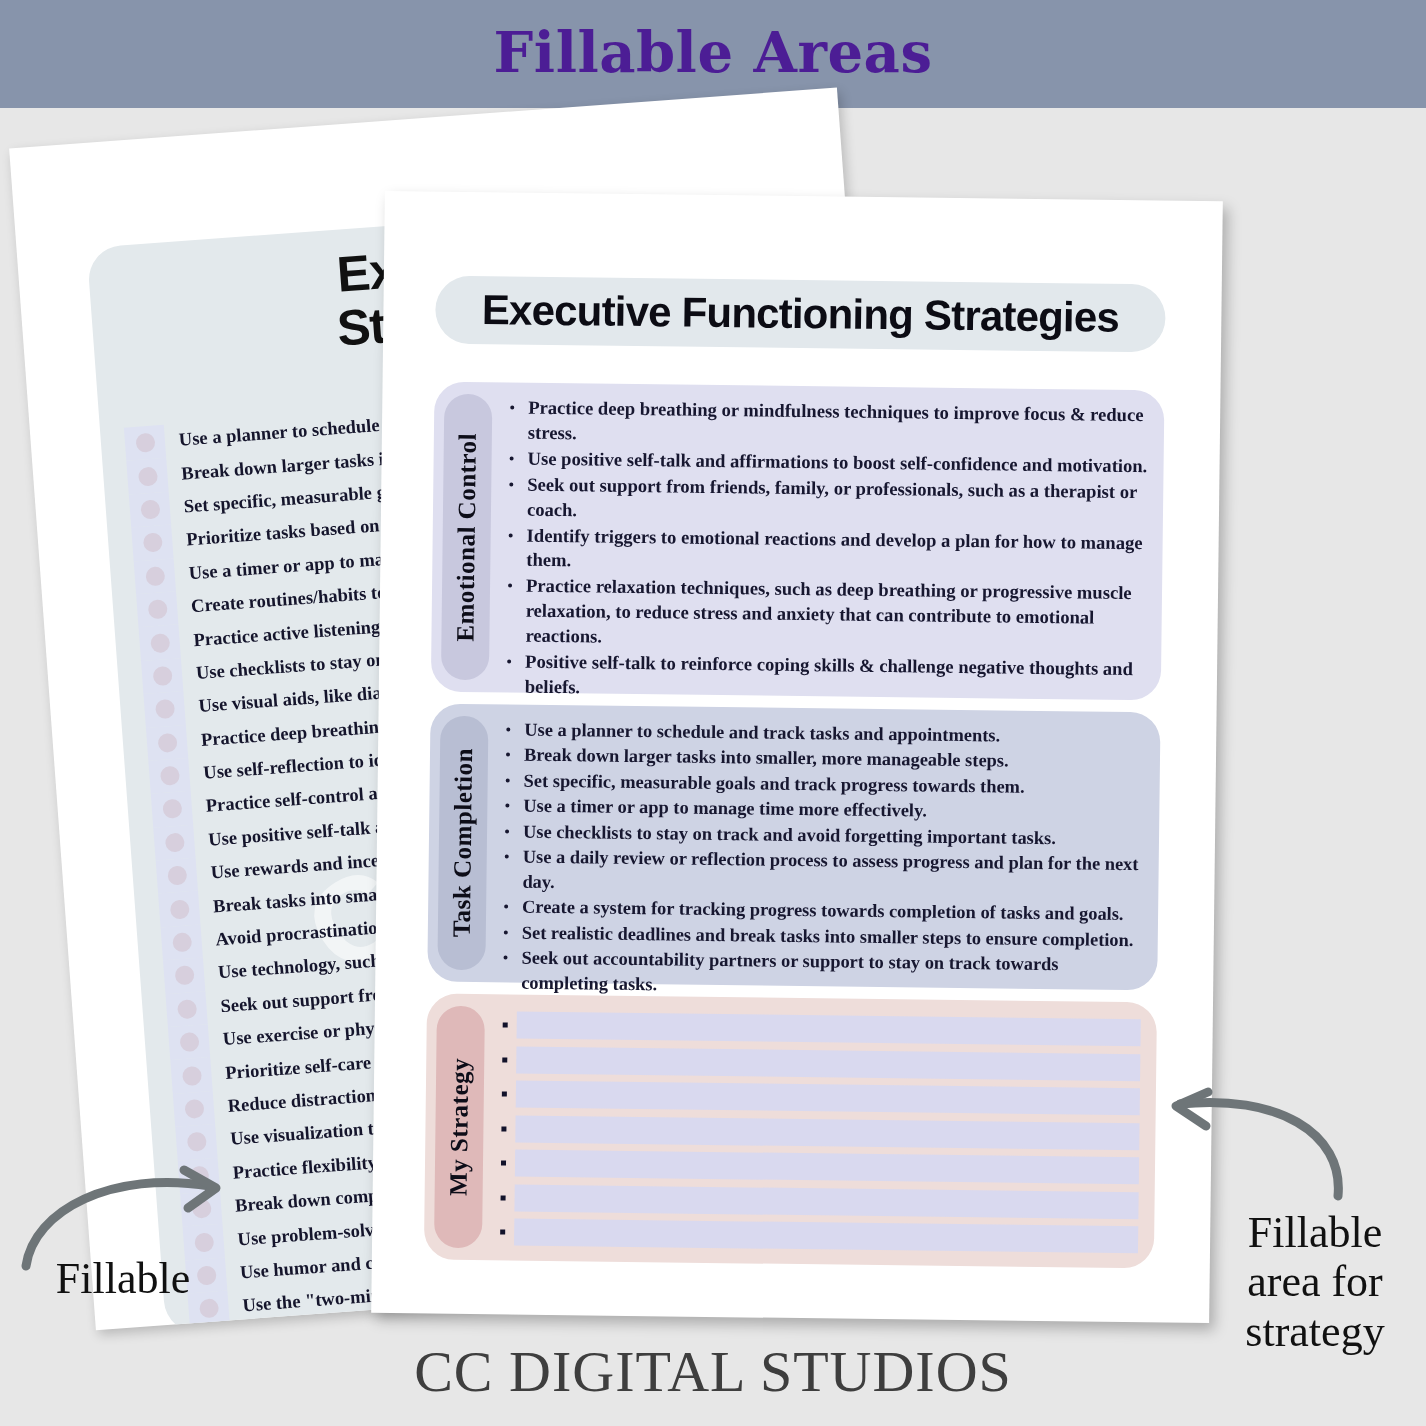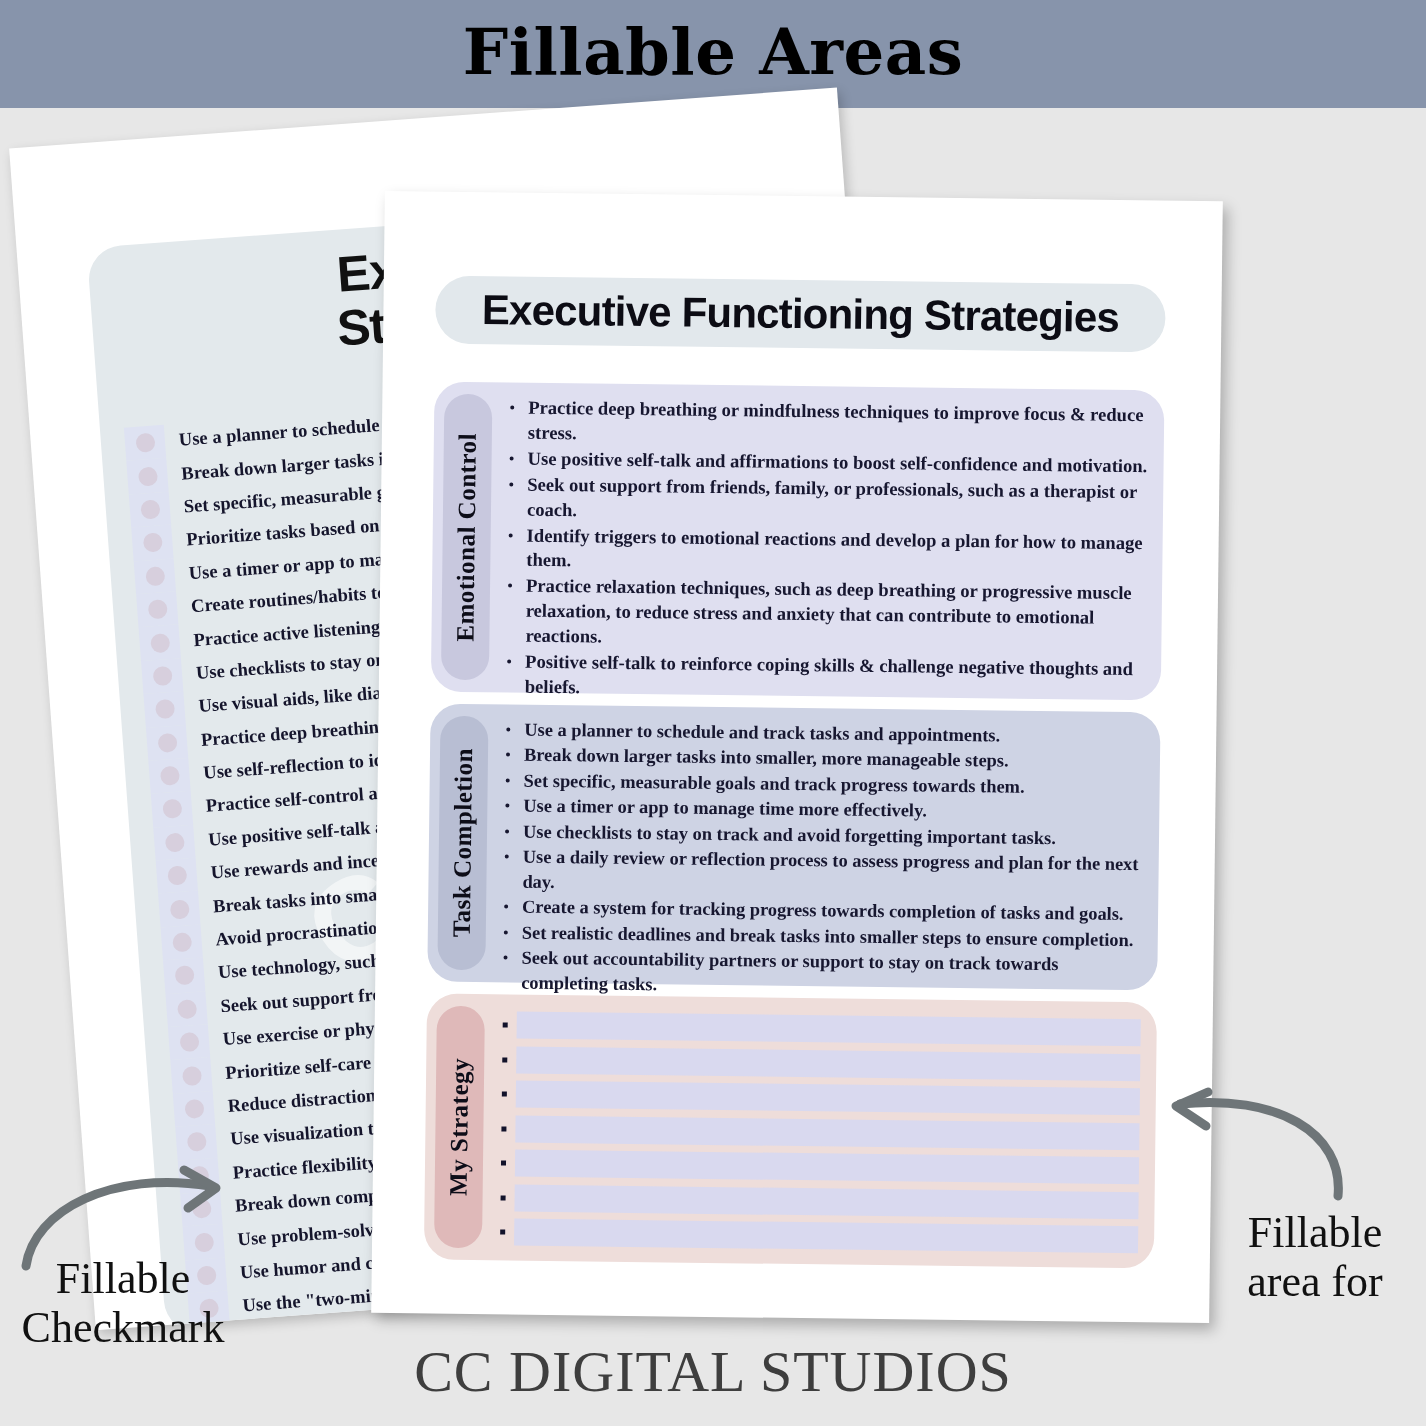--- a/index.html
+++ b/index.html
@@ -22,22 +22,22 @@
     width: 1426px;
     height: 108px;
     background: #8794ab;
     display: flex;
     align-items: center;
     justify-content: center;
   }
   .header-title {
     font-family: "DejaVu Serif", serif;
     font-weight: bold;
-    font-size: 64px;
-    color: #000000;
+    font-size: 56px;
+    color: #4c1d95;
     letter-spacing: 0.5px;
     line-height: 1;
     margin-top: -4px;
   }
 
   
   .back-sheet {
     position: absolute;
     left: 8px;
     top: 118px;
@@ -557,25 +557,25 @@
   </div>
 
 </div>
 
 <svg class="arrow-svg arrow-left" width="260" height="110" viewBox="0 0 260 110">
   <path d="M6 98 C 14 42, 92 2, 190 18" fill="none" stroke="#6e7578" stroke-width="9" stroke-linecap="round"></path>
   <path d="M164 2 L196 20 L168 40" fill="none" stroke="#6e7578" stroke-width="9" stroke-linecap="round" stroke-linejoin="round"></path>
 </svg>
 <div class="anno anno-left">
   <div>Fillable</div>
-  <div>Checkmark</div>
 </div>
 
 <svg class="arrow-svg arrow-right" width="200" height="110" viewBox="0 0 200 110">
   <path d="M172 104 C 178 40, 110 2, 14 12" fill="none" stroke="#6e7578" stroke-width="9" stroke-linecap="round"></path>
   <path d="M42 0 L10 14 L40 34" fill="none" stroke="#6e7578" stroke-width="9" stroke-linecap="round" stroke-linejoin="round"></path>
 </svg>
 <div class="anno anno-right">
   <div>Fillable</div>
   <div>area for</div>
+  <div>strategy</div>
 </div>
 
 <div class="brand">CC DIGITAL STUDIOS</div>
 
 </body></html>

